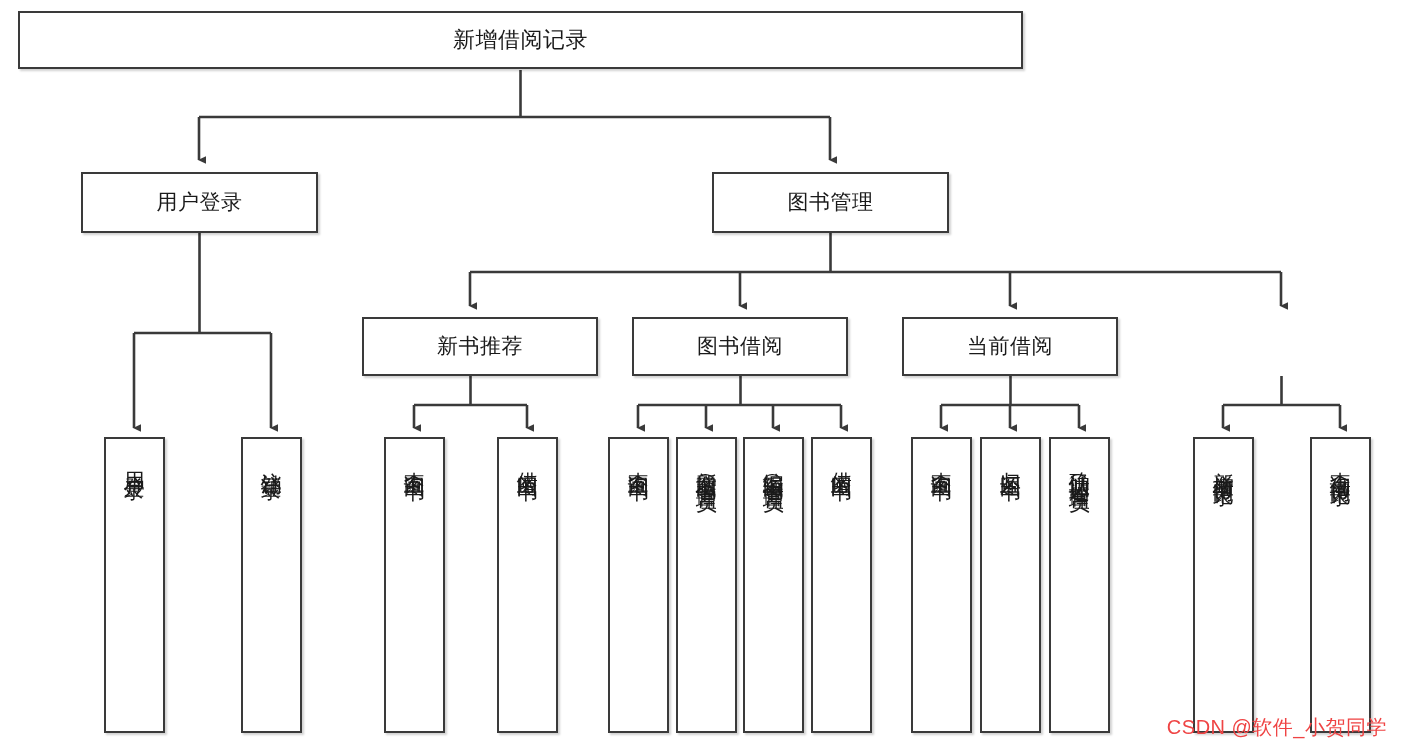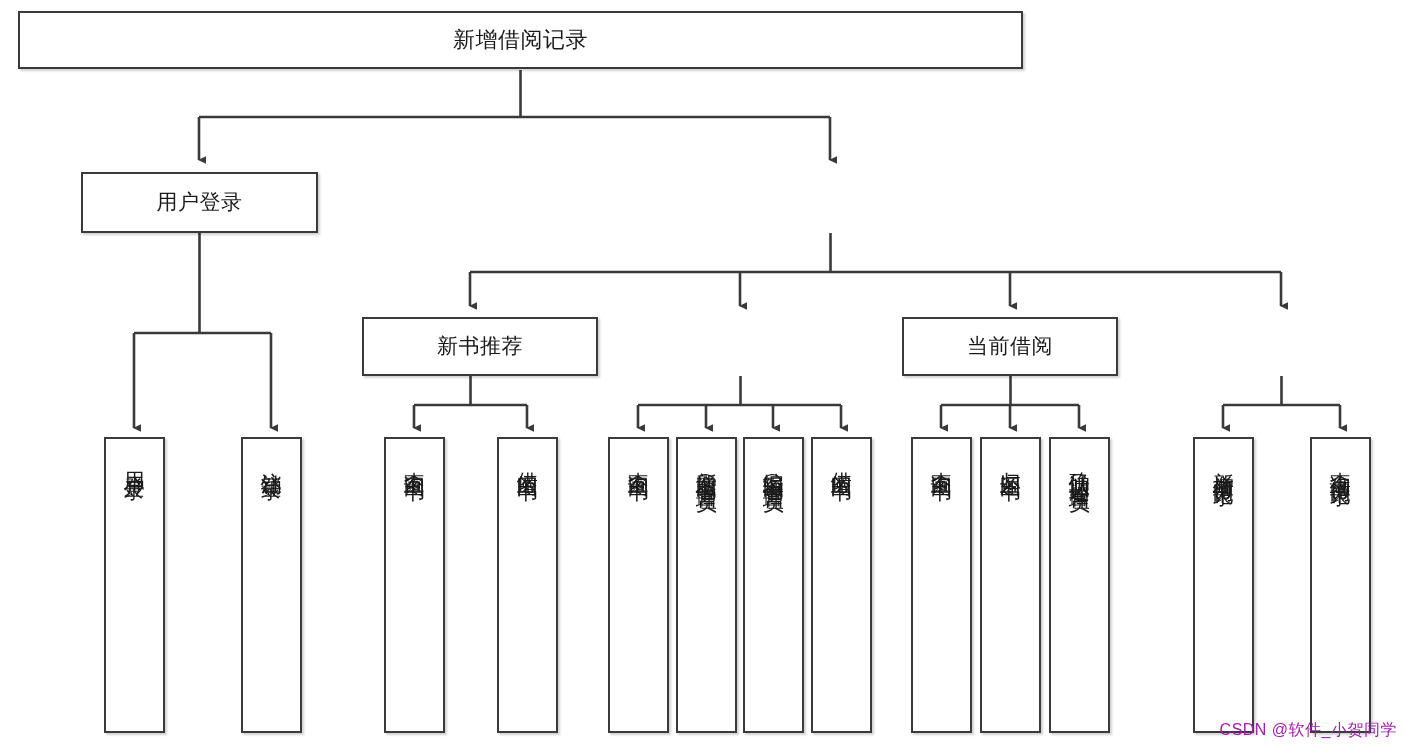--- a/index.html
+++ b/index.html
@@ -58,24 +58,24 @@
   .node.vertical .node-label {
     writing-mode: vertical-rl;
     text-orientation: upright;
     font-size: 21px;
     line-height: 1.32;
     letter-spacing: 3px;
     white-space: nowrap;
   }
   #watermark {
     position: absolute;
-    right: 8px;
+    right: 18px;
     bottom: 6px;
-    font-size: 16px;
-    color: #a21caf;
+    font-size: 20px;
+    color: #ef4444;
     letter-spacing: 0.5px;
     white-space: nowrap;
     pointer-events: none;
   }
 </style>
 </head>
 <body>
 
 <div id="diagram-canvas">
 
@@ -130,25 +130,31 @@
   </svg>
 
   <div class="node root horizontal" style="left:18px; top:11px; width:1005px; height:58px;">
     <span class="node-label">新增借阅记录</span>
   </div>
 
   <div class="node horizontal" style="left:81px; top:172px; width:237px; height:61px;">
     <span class="node-label">用户登录</span>
   </div>
 
+  <div class="node horizontal" style="left:712px; top:172px; width:237px; height:61px;">
+    <span class="node-label">图书管理</span>
+  </div>
 
   <div class="node horizontal" style="left:362px; top:317px; width:236px; height:59px;">
     <span class="node-label">新书推荐</span>
   </div>
 
+  <div class="node horizontal" style="left:632px; top:317px; width:216px; height:59px;">
+    <span class="node-label">图书借阅</span>
+  </div>
 
   <div class="node horizontal" style="left:902px; top:317px; width:216px; height:59px;">
     <span class="node-label">当前借阅</span>
   </div>
 
 
   <div class="node vertical" style="left:104px; top:437px; width:61px; height:296px;">
     <span class="node-label">用户登录</span>
   </div>
 

